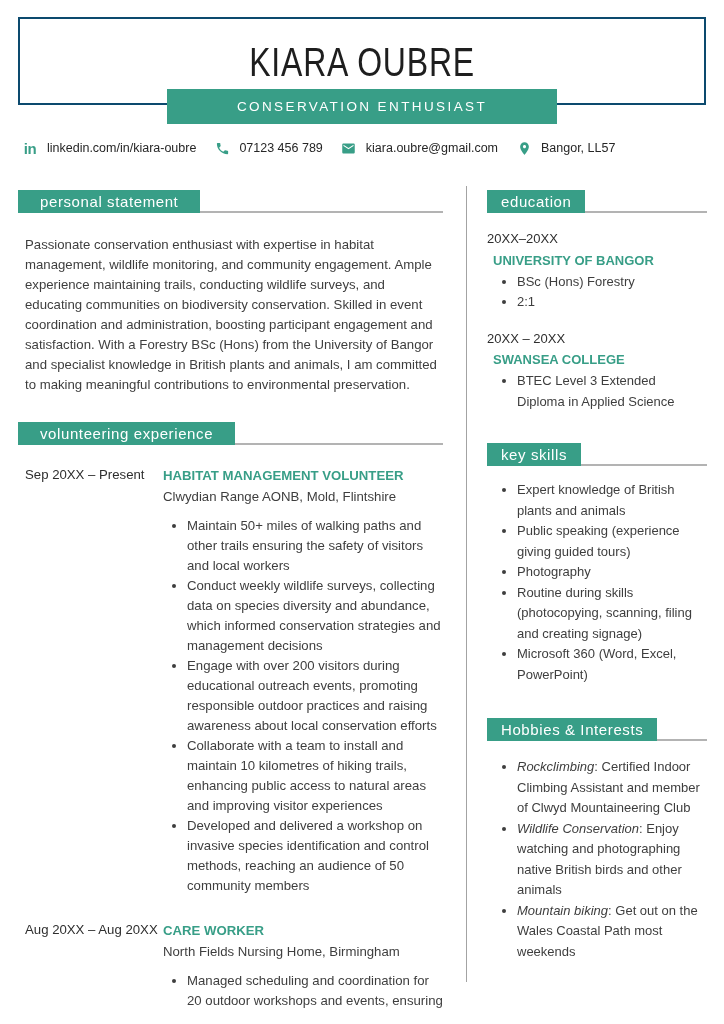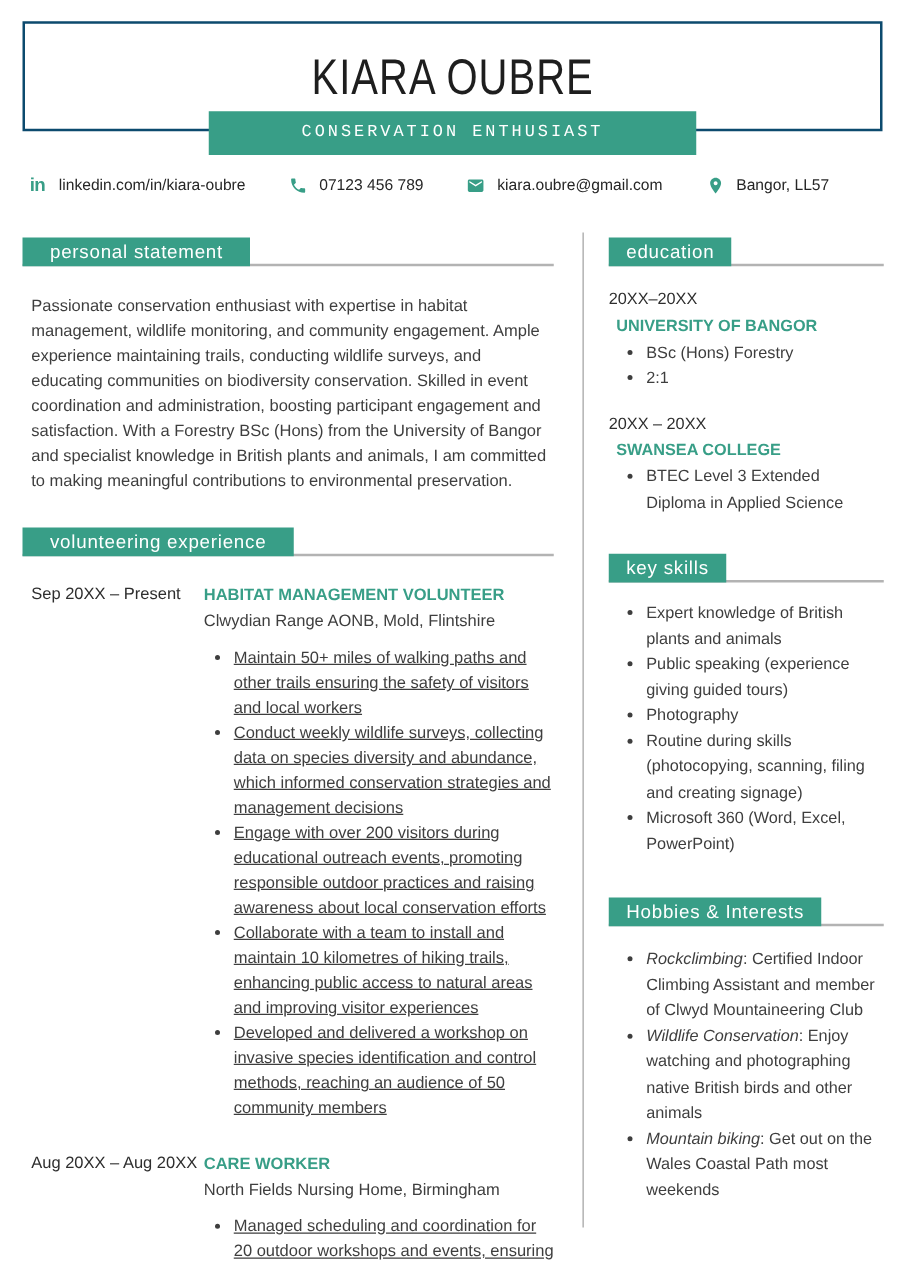--- a/index.html
+++ b/index.html
@@ -18,25 +18,24 @@
   .name {
     margin-top:21px; font-size:40px; font-weight:400; letter-spacing:1px;
     color:#1e1e1e; white-space:nowrap; transform:scaleX(0.80);
     transform-origin:center top;
   }
   .banner {
     position:absolute; left:167px; top:89px; width:390px; height:35px;
     background:var(--accent); color:#fff; display:flex; align-items:center;
     justify-content:center; font-size:13.5px; letter-spacing:2.4px;
     white-space:nowrap;
-    font-family:Liberation Mono, monospace;
   }
   .contact {
     position:absolute; left:22px; top:140px; display:flex; align-items:center;
-    gap:34px; font-size:12.5px; color:#262626;
+    gap:18px; font-size:12.5px; color:#262626;
   }
   .contact-item { display:flex; align-items:center; gap:9px; }
   .ic { width:16px; height:16px; flex:none; display:flex; align-items:center; justify-content:center; }
   .ic svg { width:15px; height:15px; fill:var(--accent); }
   .in-glyph { color:var(--accent); font-weight:700; font-size:15px; line-height:1; letter-spacing:-0.5px; }
   
   .divider { position:absolute; left:466px; top:186px; width:1px; height:796px; background:#a3a3a3; }
   .col-left  { position:absolute; left:18px;  top:190px; width:425px; }
   .col-right { position:absolute; left:487px; top:190px; width:220px; }
   
@@ -51,21 +50,21 @@
   .col-right .sec-head .box { padding:0 14px; }
   
   .statement { margin:22px 0 0 7px; font-size:13.2px; line-height:20px; width:414px; }
   .vol-head { margin-top:27px; }
   .entry { display:flex; margin:20px 0 0 7px; }
   .entry + .entry { margin-top:24px; }
   .entry-dates { width:138px; flex:none; font-size:13.2px; line-height:20px; color:#2e2e2e; }
   .entry-main { flex:1; }
   .entry-title { color:var(--accent); font-weight:700; font-size:13.2px; line-height:21px; }
   .entry-org { font-size:13.2px; line-height:21px; }
-  .entry-main ul { margin:9px 0 0 0; padding-left:24px;text-decoration:underline; }
+  .entry-main ul { margin:9px 0 0 0; padding-left:24px; }
   .entry-main li { font-size:13.2px; line-height:20px; }
   
   .edu-dates { margin:16px 0 0 0; font-size:13px; line-height:20.5px; color:#2e2e2e; }
   .edu-school { margin-left:6px; color:var(--accent); font-weight:700; font-size:13px; line-height:21px; }
   .col-right ul { margin:1px 0 0 4px; padding-left:26px; }
   .col-right li { font-size:13px; line-height:20.5px; }
   .edu-block2 { margin-top:10px; }
   .skills-head { margin-top:31px; }
   .skills-list { margin-top:14px !important; }
   .hobbies-head { margin-top:33px; }

